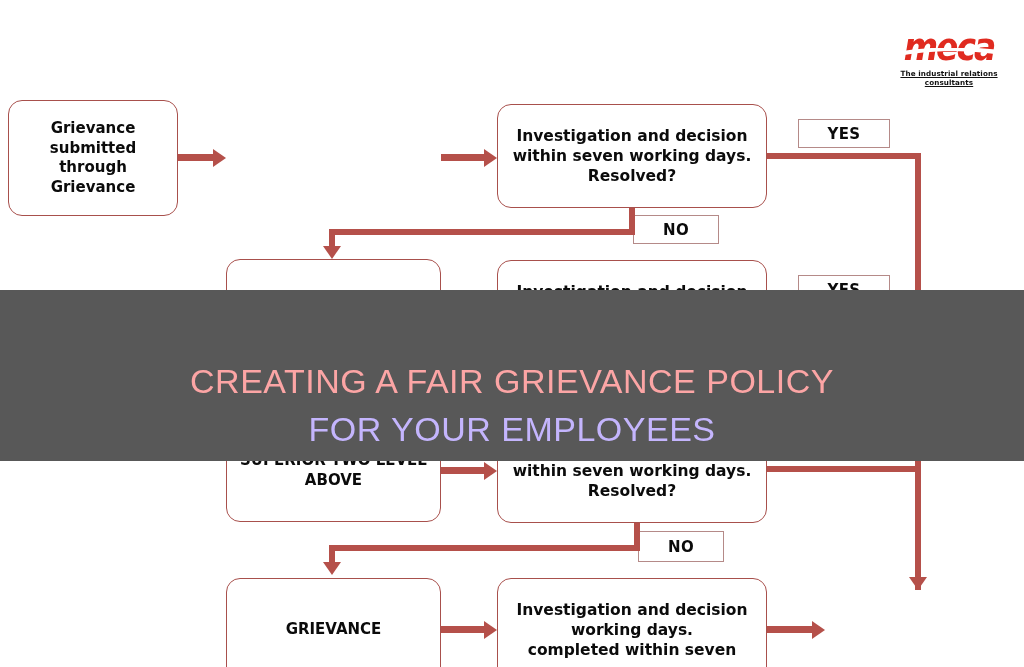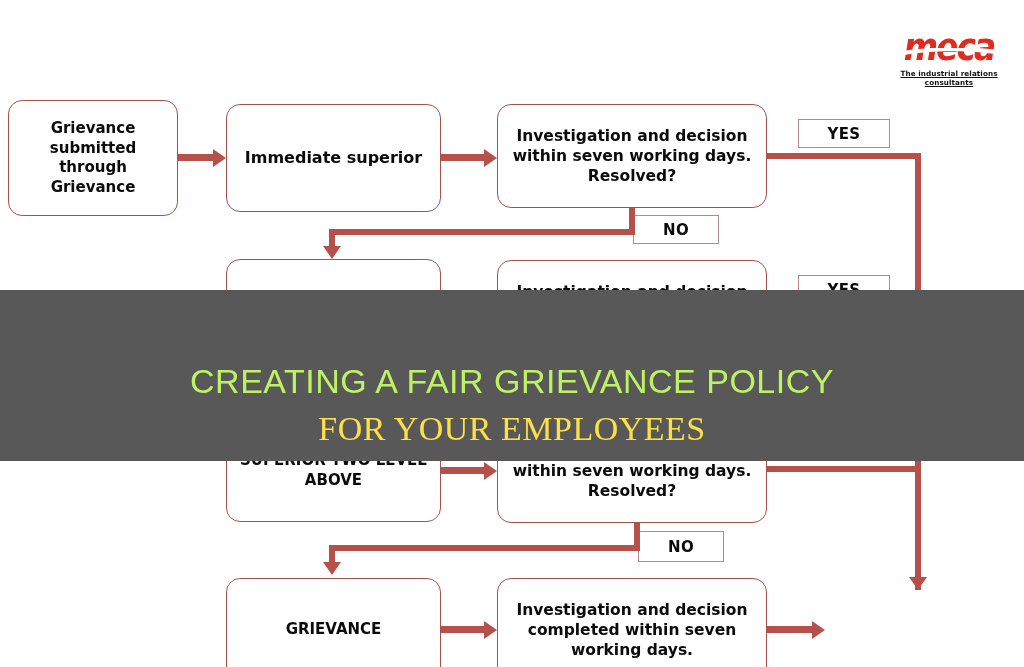--- a/index.html
+++ b/index.html
@@ -65,22 +65,22 @@
   .overlay{
     position:absolute;left:0;width:1024px;background:#585858;
     display:flex;flex-direction:column;align-items:center;justify-content:flex-end;
     padding-bottom:8px;box-sizing:border-box;
   }
   .ov-line{
     font-family:"Liberation Sans", sans-serif;
     font-weight:400;font-size:34px;line-height:48px;letter-spacing:.5px;
     white-space:nowrap;
   }
-  .ov-1{color:#bef264;}
-  .ov-2{color:#fde047;font-family:Liberation Serif, serif;}
+  .ov-1{color:#fca5a5;}
+  .ov-2{color:#c4b5fd;}
 </style>
 </head>
 <body>
 
 <div id="stage">
 
   <div class="logo">
     <span class="logo-word">meca</span>
     <svg class="logo-swoosh" viewBox="0 0 122 13" preserveAspectRatio="none">
       <path d="M0 11 C30 1, 90 1, 122 9 L122 4 C90 -3, 30 -2, 0 6 Z" fill="#ffffff"></path>
@@ -92,25 +92,20 @@
     <div>
       <span>Grievance</span>
       <span>submitted through</span>
       <span>Grievance</span>
     </div>
   </div>
 
   <div class="seg" style="left:178px;top:128px;width:40px;height:7px;"></div>
   <div class="arrow-r" style="left:213px;top:122.5px;"></div>
 
-  <div class="node" style="left:226px;top:78px;width:215px;height:108px;font-size:16px;">
-    <div>
-        <span>Immediate superior</span>
-      </div>
-  </div>
 
   <div class="seg" style="left:441px;top:128px;width:48px;height:7px;"></div>
   <div class="arrow-r" style="left:484px;top:122.5px;"></div>
 
   <div class="node" style="left:497px;top:78px;width:270px;height:104px;font-size:15.5px;">
     <div>
       <span>Investigation and decision</span>
       <span>within seven working days.</span>
       <span>Resolved?</span>
     </div>
@@ -199,22 +194,22 @@
         <span>GRIEVANCE</span>
       </div>
   </div>
 
   <div class="seg" style="left:441px;top:600px;width:48px;height:7px;"></div>
   <div class="arrow-r" style="left:484px;top:594.5px;"></div>
 
   <div class="node" style="left:497px;top:552px;width:270px;height:104px;font-size:15.5px;">
     <div>
       <span>Investigation and decision</span>
+      <span>working days.</span>
       <span>completed within seven</span>
-      <span>working days.</span>
     </div>
   </div>
 
   <div class="seg" style="left:767px;top:600px;width:50px;height:7px;"></div>
   <div class="arrow-r" style="left:812px;top:594.5px;"></div>
 
 
   <div class="overlay" style="top:264px;height:171px;">
     <div class="ov-line ov-1">CREATING A FAIR GRIEVANCE POLICY</div>
     <div class="ov-line ov-2">FOR YOUR EMPLOYEES</div>

